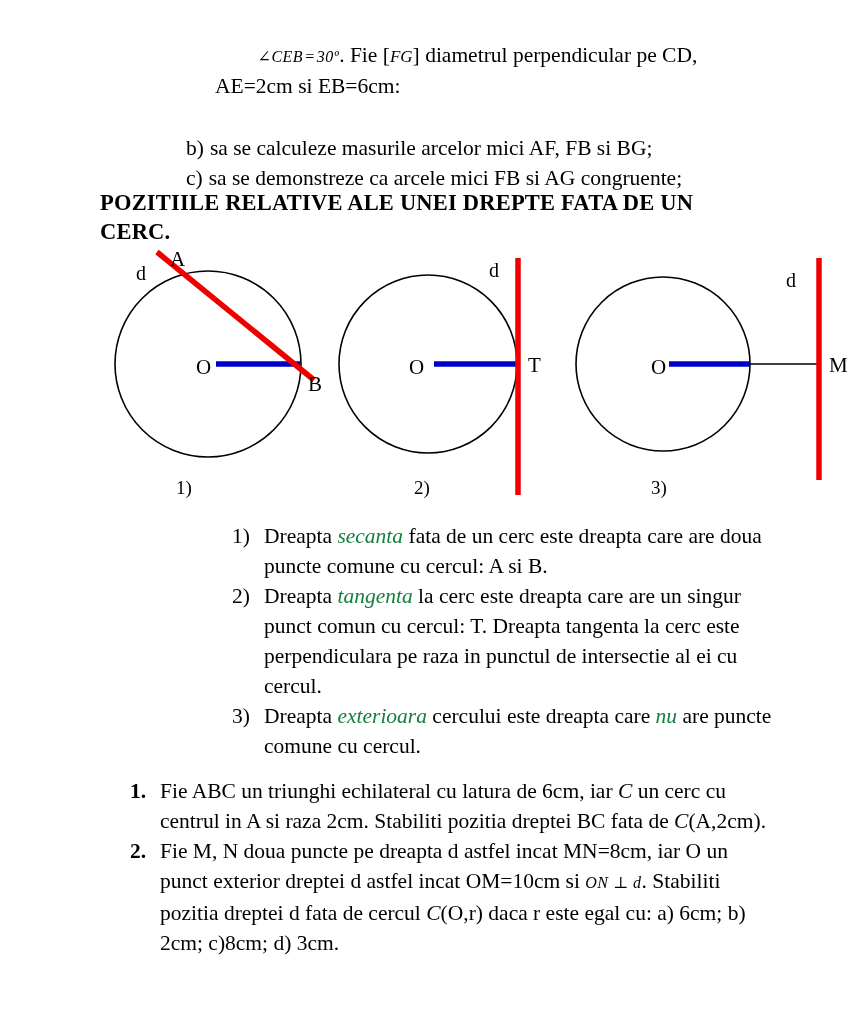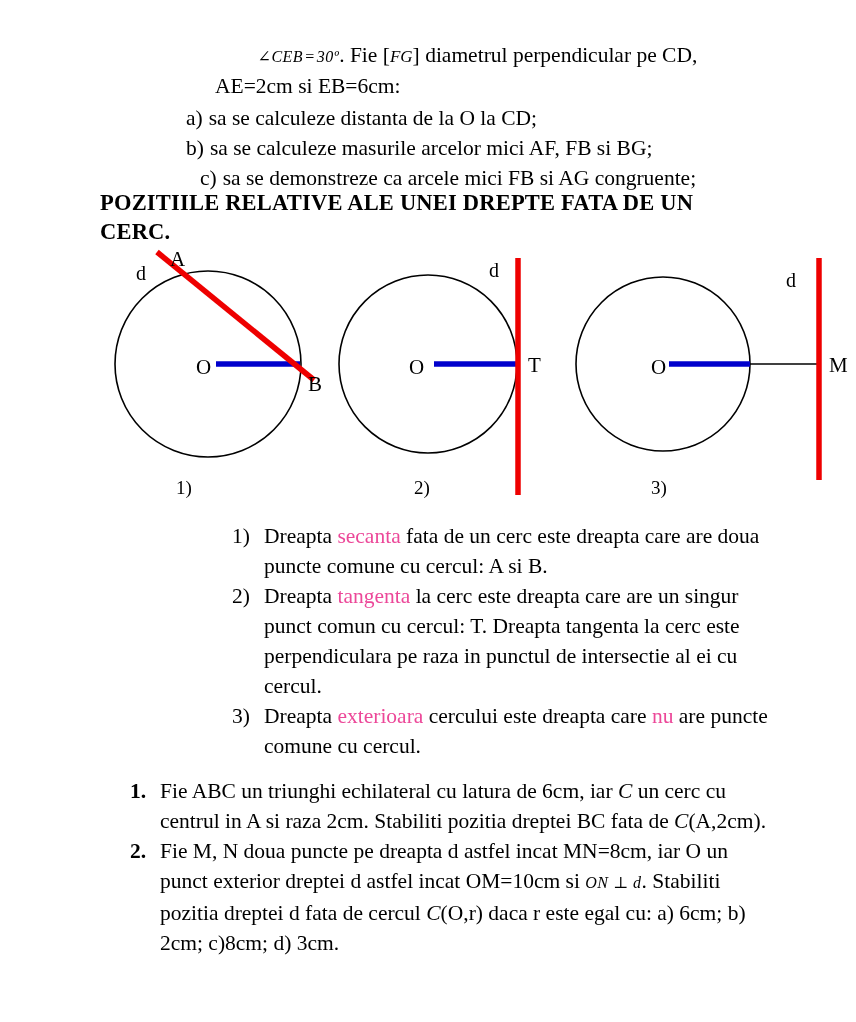--- a/index.html
+++ b/index.html
@@ -64,21 +64,21 @@
     font-size: 21.5px;
     line-height: 30px;
   }
   .itemmark {
     flex: 0 0 auto;
     text-align: left;
     padding-right: 6px;
   }
   .itemmark.bold { font-weight: bold; }
   .itembody { flex: 1 1 auto; }
-  .red-it { color: #ec4899; }
+  .red-it { color: #15803d; font-style: italic; }
 
   
   #figures {
     position: absolute;
     left: 0;
     top: 245px;
     width: 856px;
     height: 265px;
   }
   #figures svg { display: block; }
@@ -122,27 +122,24 @@
 </head>
 <body>
 
 <div class="page">
 
   <div class="tl" id="intro-block" style="left:236px; top:10px; width:560px;">
     <span class="math"><span>∠CEB</span><span class="op">=</span><span>30º</span></span><span>. Fie </span><span>[</span><span class="sub-it">FG</span><span>]</span><span> diametrul perpendicular pe CD,</span>
   </div>
   <div class="tl" style="left:215px; top:71px; width:580px;">AE=2cm si EB=6cm:</div>
 
-  <div class="listline" style="left:186px; top:103px;">
-    <span class="itemmark">a)</span><span>sa se calculeze distanta de la O la CD;</span>
-  </div>
   <div class="listline" style="left:186px; top:133px;">
     <span class="itemmark">b)</span><span>sa se calculeze masurile arcelor mici AF, FB si BG;</span>
   </div>
-  <div class="listline" style="left:200px; top:163px;">
+  <div class="listline" style="left:186px; top:163px;">
     <span class="itemmark">c)</span><span>sa se demonstreze ca arcele mici FB si AG congruente;</span>
   </div>
 
   <div class="redhead" style="left:100px; top:188px; width:700px;">POZITIILE RELATIVE ALE UNEI DREPTE FATA DE UN</div>
   <div class="redhead" style="left:100px; top:217px; width:700px;">CERC.</div>
 
   <div id="figures">
 
     <svg width="856" height="265" viewBox="0 0 856 265">
 

